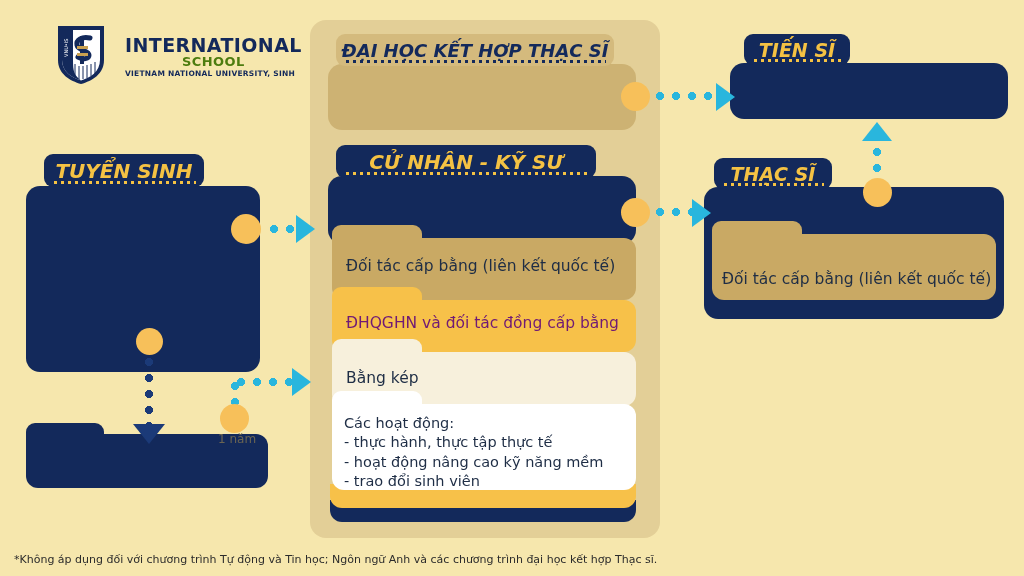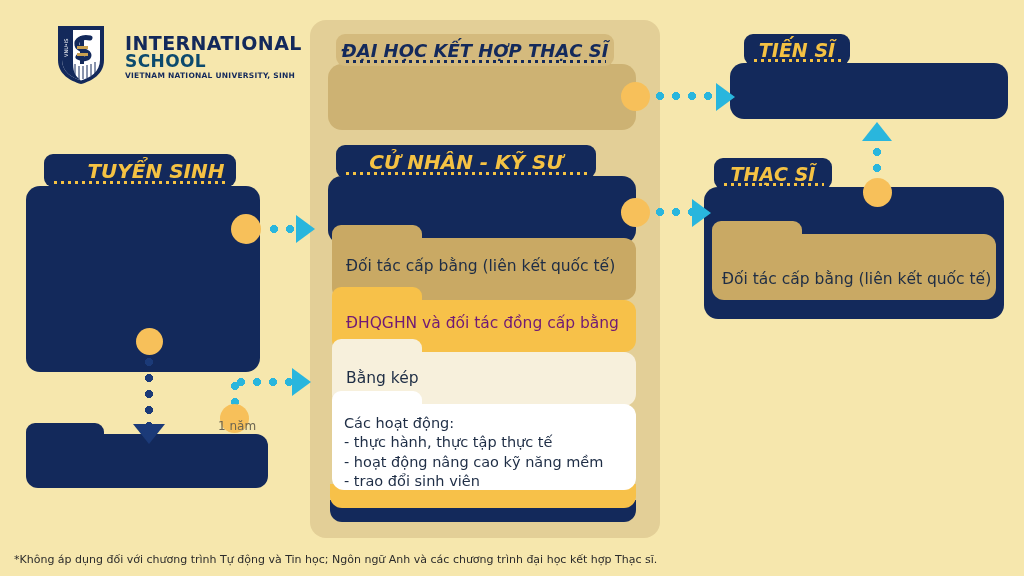--- a/index.html
+++ b/index.html
@@ -9,21 +9,21 @@
     font-family:"DejaVu Sans","Liberation Sans",sans-serif;
     position:relative;
   }
   .stage{position:absolute;inset:0;}
 
   
   .logo{position:absolute;left:56px;top:24px;display:flex;align-items:center;gap:19px;}
   .shield{width:50px;height:62px;position:relative;}
   .logo-text{line-height:1.0;}
   .logo-l1{font-size:19px;font-weight:bold;color:#13295b;letter-spacing:.4px;}
-  .logo-l2{font-size:17px;font-weight:bold;color:#0c4a6e;letter-spacing:.4px;}
+  .logo-l2{font-size:13px;font-weight:bold;color:#4d7c0f;letter-spacing:.4px;text-align:center;}
   .logo-l3{font-size:7.5px;font-weight:bold;color:#13295b;letter-spacing:.25px;margin-top:2px;}
 
   
   .hdr{
     position:absolute;border-radius:9px;
     display:flex;align-items:center;justify-content:center;
     font-weight:bold;font-style:italic;white-space:nowrap;
     z-index:6;
   }
   .hdr .dots{
@@ -88,21 +88,21 @@
         <rect x="21" y="29" width="11" height="3" fill="#c9a050"></rect>
       </svg>
     </span>
     <div class="logo-text">
       <div class="logo-l1">INTERNATIONAL</div>
       <div class="logo-l2">SCHOOL</div>
       <div class="logo-l3">VIETNAM NATIONAL UNIVERSITY, SINH</div>
     </div>
   </div>
 
-  <div class="hdr" style="left:44px;top:154px;width:160px;height:33px;background:#13295b;color:#f5c243;font-size:20px;padding-left:32px;">
+  <div class="hdr" style="left:44px;top:154px;width:160px;height:33px;background:#13295b;color:#f5c243;font-size:20px;">
     <span>TUYỂN SINH</span>
     <span class="dots"></span>
   </div>
 
   <div class="panel" style="left:26px;top:186px;width:234px;height:186px;background:#13295b;"></div>
 
   <div class="ftext" style="left:44px;top:210px;width:200px;color:#ffffff;text-align:center;white-space:pre-line;">Thí sinh đạt yêu cầu về
 năng lực tiếng Anh (B2)*</div>
 
   <div class="folder" style="left:38px;top:266px;width:222px;height:88px;background:#c9a964;">
@@ -118,21 +118,21 @@
   <div class="knob" style="left:136px;top:328px;width:27px;height:27px;"></div>
   <div class="dotline-v navy" style="left:145px;top:354px;height:70px;"></div>
   <div class="arrow-d" style="left:133px;top:424px;"></div>
 
   <div class="folder" style="left:26px;top:434px;width:242px;height:54px;background:#13295b;border-radius:0 12px 12px 12px;">
     <span class="tab" style="background:#13295b;width:78px;top:-11px;height:14px;"></span>
   </div>
   <div class="ftext" style="left:38px;top:458px;width:226px;color:#ffffff;">Chương trình tiếng Anh dự bị</div>
 
   <div class="knob" style="left:220px;top:404px;width:29px;height:29px;"></div>
-  <div class="caplabel" style="left:218px;top:419px;">1 năm</div>
+  <div class="caplabel" style="left:218px;top:432px;">1 năm</div>
   <div class="dotline-v" style="left:231px;top:378px;height:28px;"></div>
   <div class="dotline-h" style="left:233px;top:378px;width:62px;"></div>
   <div class="arrow-r" style="left:292px;top:368px;"></div>
 
   <div class="panel" style="left:310px;top:20px;width:350px;height:518px;background:#e3cf97;border-radius:16px;z-index:1;"></div>
 
   <div class="hdr" style="left:336px;top:34px;width:278px;height:32px;background:#d4ba7d;color:#13295b;font-size:18px;z-index:6;">
     <span>ĐẠI HỌC KẾT HỢP THẠC SĨ</span>
     <span class="dots"></span>
   </div>

